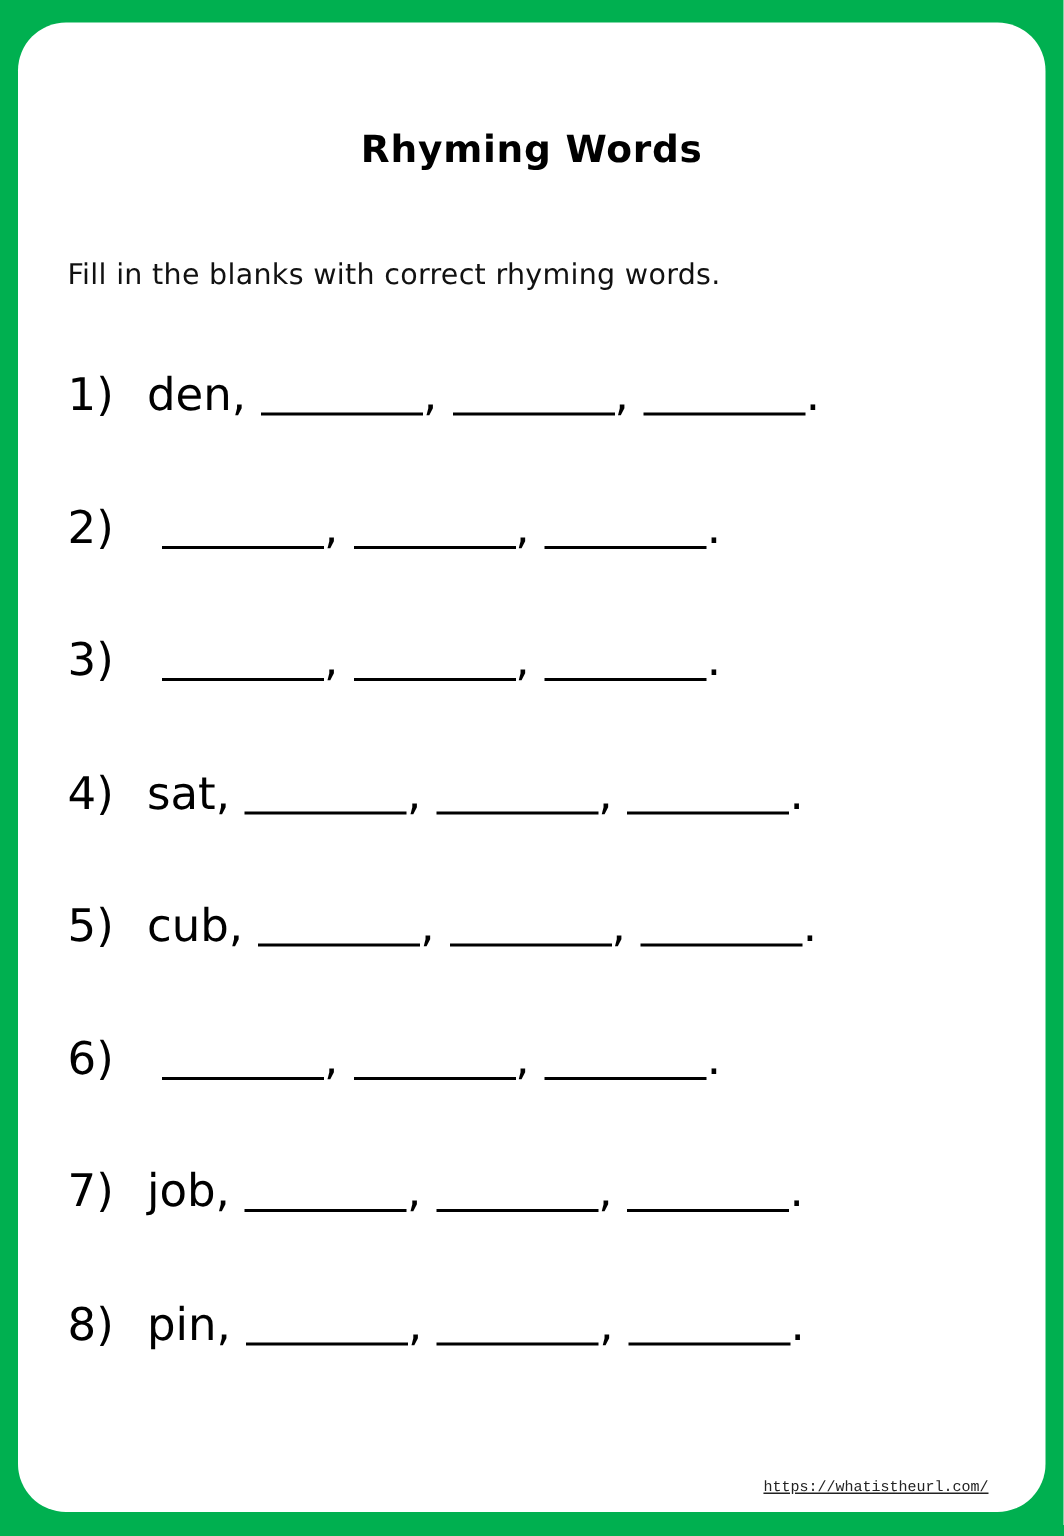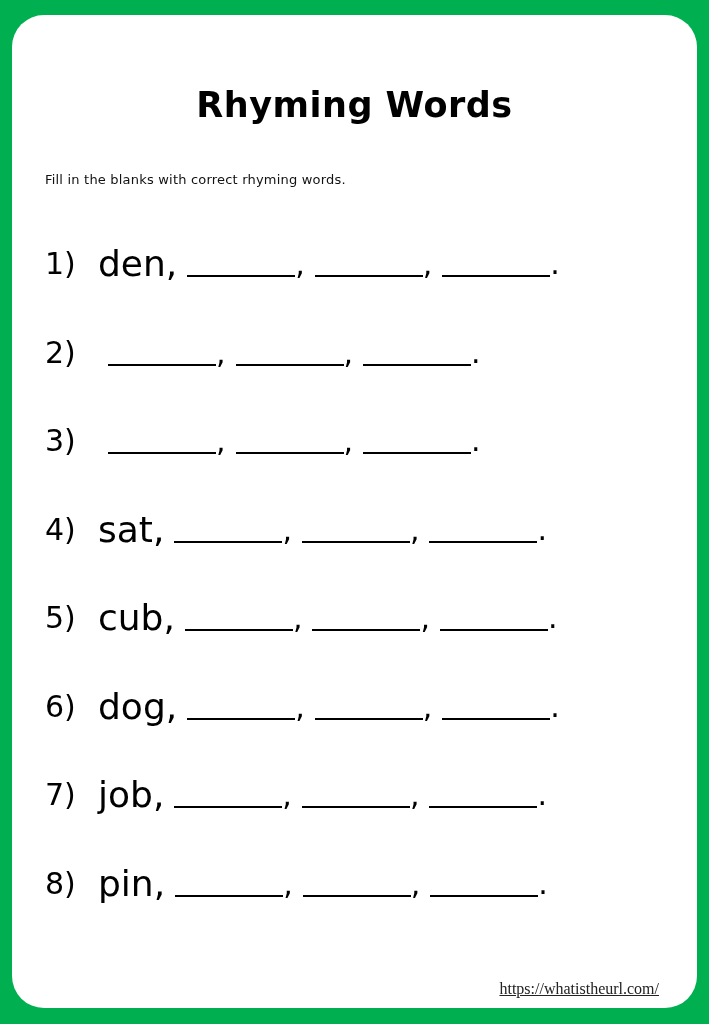--- a/index.html
+++ b/index.html
@@ -24,30 +24,30 @@
       border-radius: 32px;
     }
     .title {
       position: absolute;
       left: 0;
       right: 0;
       top: 70px;
       text-align: center;
       font-family: "DejaVu Sans", sans-serif;
       font-weight: bold;
-      font-size: 35px;
+      font-size: 25px;
       color: #000;
       letter-spacing: 0.5px;
     }
     .instructions {
       position: absolute;
       left: 33px;
       top: 157px;
       font-family: "DejaVu Sans", sans-serif;
-      font-size: 13px;
+      font-size: 19px;
       color: #111;
       letter-spacing: 0.2px;
     }
     .questions {
       position: absolute;
       left: 33px;
       top: 224px;
       margin: 0;
       padding: 0;
       list-style: none;
@@ -61,40 +61,40 @@
       color: #000;
       line-height: 50px;
     }
     .q-num {
       display: inline-block;
       width: 53px;
       font-size: 30px;
     }
     .q-word {
       display: inline-block;
-      font-size: 36px;
+      font-size: 30px;
     }
     .blank {
       display: inline-block;
       width: 108px;
       height: 36px;
       border-bottom: 2px solid #000;
       margin-left: 10px;
       vertical-align: baseline;
     }
     .sep {
       display: inline-block;
       font-size: 30px;
     }
     .footer-link {
       position: absolute;
       right: 38px;
       bottom: 10px;
-      font-family: Liberation Serif, serif;
-      font-size: 16px;
+      font-family: Liberation Mono, monospace;
+      font-size: 10px;
       color: #222;
       text-decoration: underline;
       margin-left: 33px;
     }
   </style>
 </head>
 <body>
 
 <div class="card">
   <div class="title">Rhyming Words</div>
@@ -144,21 +144,20 @@
       <span class="q-word">cub,</span>
       <span class="blank"></span>
         <span class="sep">,</span>
       <span class="blank"></span>
         <span class="sep">,</span>
       <span class="blank"></span>
         <span class="sep">.</span>
     </li>
     <li class="question">
       <span class="q-num">6)</span>
-      <span class="q-word">dog,</span>
       <span class="blank"></span>
         <span class="sep">,</span>
       <span class="blank"></span>
         <span class="sep">,</span>
       <span class="blank"></span>
         <span class="sep">.</span>
     </li>
     <li class="question">
       <span class="q-num">7)</span>
       <span class="q-word">job,</span>

